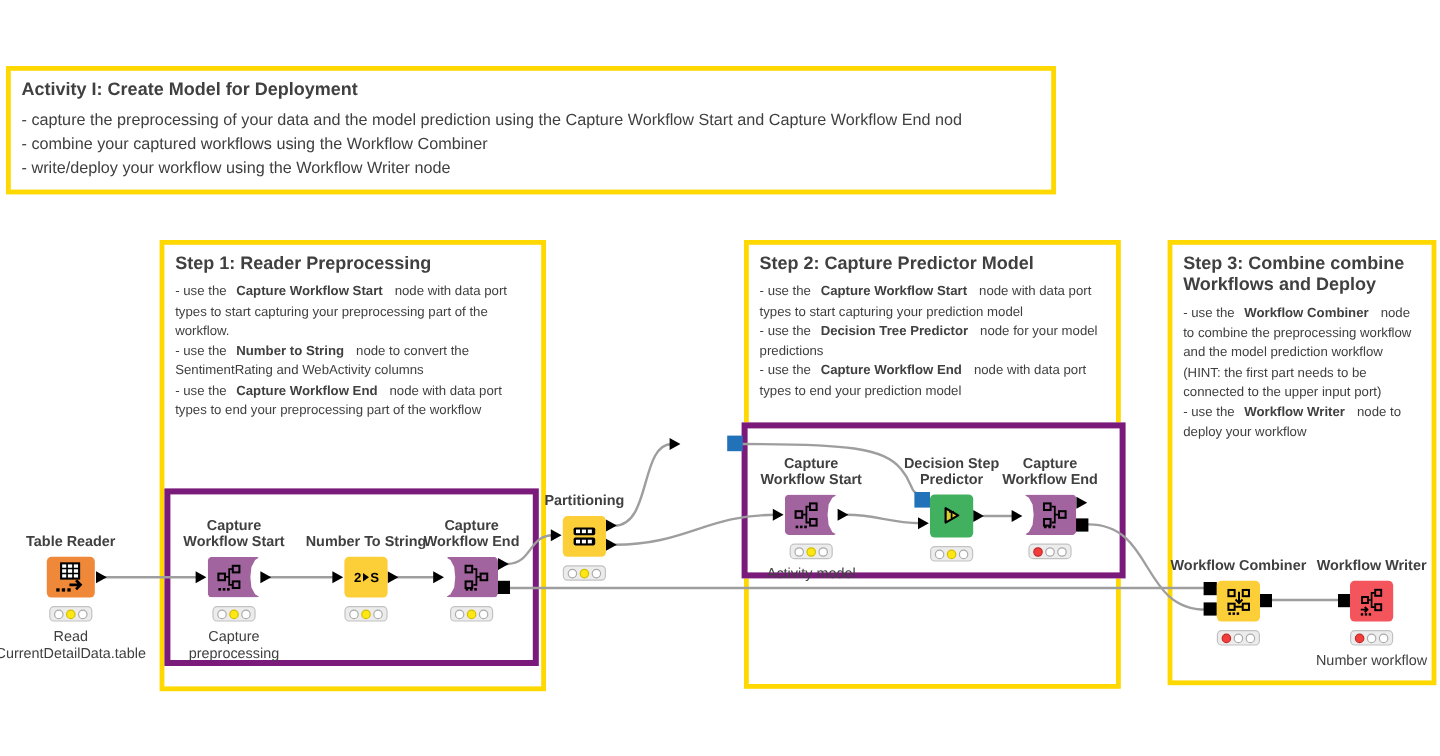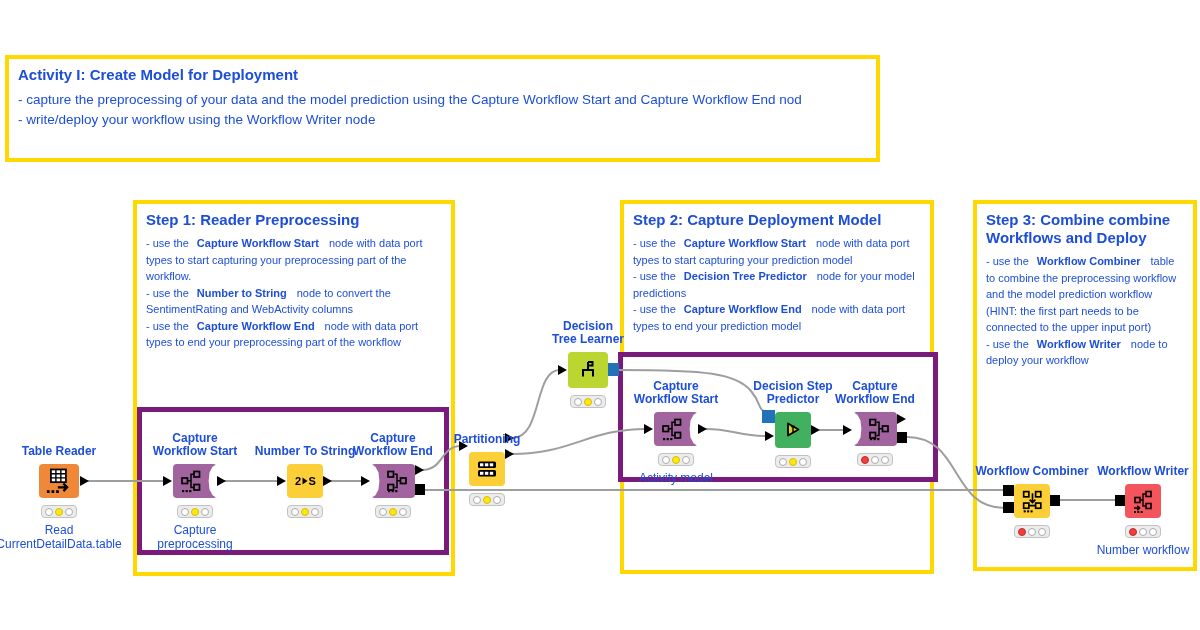--- a/index.html
+++ b/index.html
@@ -1,17 +1,17 @@
 <!DOCTYPE html>
 <html style="--annotation-border: #ffd800; --capture-border: #7a1a7a; --node-yellow: #fcce38; --node-orange: #f0883a; --node-purple: #a2649e; --node-green: #41b05f; --node-lime: #bcd631; --node-red: #f4545b; --wire: #9e9e9e; --port-blue: #2272b9; --status-yellow: #ffe714; --status-red: #f23d3d;"><head>
 <meta charset="utf-8">
 <style>
   html,body{margin:0;padding:0;background:#fff;}
   .canvas{position:relative;width:1200px;height:630px;background:#fff;overflow:hidden;
-          font-family:"Liberation Sans",sans-serif;color:#1d4ed8;}
+          font-family:"Liberation Sans",sans-serif;color:#404040;}
 
   
   .ybox{position:absolute;border:4px solid var(--annotation-border);background:#fff;box-sizing:border-box;}
   .pbox{position:absolute;border:5px solid var(--capture-border);background:#fff;box-sizing:border-box;}
   .ybox .title{font-weight:bold;font-size:15px;line-height:1.2;margin:0 0 6px 0;}
   .ybox .body{font-size:11px;line-height:16.5px;}
   .ybox .body .b{font-weight:bold;margin:0 10px 0 5px;}
   .pad{padding:7px 9px;}
   .clip1{white-space:nowrap;overflow:hidden;}
   .act-body{font-size:13.5px;line-height:20px;}
@@ -59,45 +59,46 @@
   .ncaption{margin-top:5px;font-size:12px;line-height:1.2;text-align:center;white-space:pre-line;}
 </style>
 </head>
 <body>
 
 <div class="canvas">
 
   <div class="ybox pad" style="left:5px;top:55px;width:875px;height:107px;">
     <div class="title">Activity I: Create Model for Deployment</div>
     <div class="act-body clip1">- capture the preprocessing of your data and the model prediction using the Capture Workflow Start and Capture Workflow End nod</div>
+    <div class="act-body">- combine your captured workflows using the Workflow Combiner</div>
     <div class="act-body">- write/deploy your workflow using the Workflow Writer node</div>
   </div>
 
   <div class="ybox pad" style="left:133px;top:200px;width:322px;height:376px;">
     <div class="title">Step 1: Reader Preprocessing</div>
     <div class="body">
         <div><span>- use the </span><span class="b">Capture Workflow Start</span><span>node with data port types to start capturing your preprocessing part of the workflow.</span></div>
         <div><span>- use the </span><span class="b">Number to String</span><span>node to convert the SentimentRating and WebActivity columns</span></div>
         <div><span>- use the </span><span class="b">Capture Workflow End</span><span>node with data port types to end your preprocessing part of the workflow</span></div>
       </div>
   </div>
 
   <div class="ybox pad" style="left:620px;top:200px;width:314px;height:374px;">
-    <div class="title">Step 2: Capture Deployment Model</div>
+    <div class="title">Step 2: Capture Predictor Model</div>
     <div class="body">
         <div><span>- use the </span><span class="b">Capture Workflow Start</span><span>node with data port types to start capturing your prediction model</span></div>
         <div><span>- use the </span><span class="b">Decision Tree Predictor</span><span>node for your model predictions</span></div>
         <div><span>- use the </span><span class="b">Capture Workflow End</span><span>node with data port types to end your prediction model</span></div>
       </div>
   </div>
 
   <div class="ybox pad" style="left:973px;top:200px;width:224px;height:371px;">
     <div class="title">Step 3: Combine combine Workflows and Deploy</div>
     <div class="body">
-        <div><span>- use the </span><span class="b">Workflow Combiner</span><span>table to combine the preprocessing workflow and the model prediction workflow (HINT: the first part needs to be connected to the upper input port)</span></div>
+        <div><span>- use the </span><span class="b">Workflow Combiner</span><span>node to combine the preprocessing workflow and the model prediction workflow (HINT: the first part needs to be connected to the upper input port)</span></div>
         <div><span>- use the </span><span class="b">Workflow Writer</span><span>node to deploy your workflow</span></div>
       </div>
   </div>
 
   <div class="pbox" style="left:137px;top:407px;width:312px;height:148px;"></div>
   <div class="pbox" style="left:618px;top:352px;width:320px;height:130px;"></div>
 
   <svg class="wires">
     <path d="M 86 481 H 165"></path>
     <path d="M 224 481 H 279"></path>
@@ -213,55 +214,41 @@
           <rect x="12.2" y="22" width="2.2" height="2.2" fill="#000"></rect>
       </svg>
     </div>
     <div class="traffic" data-status="yellow">
         <span class="dot"></span>
         <span class="dot"></span>
         <span class="dot"></span>
       </div>
   </div>
 
-  <div class="node" style="left:427px;top:416px;">
+  <div class="node" style="left:427px;top:394px;">
     <div class="nlabel">Partitioning</div>
     <div class="nb s-std c-yellow">
       <svg width="26" height="26" viewBox="0 0 26 26">
         <rect x="4" y="5.5" width="18" height="6.5" rx="1.5" fill="#000"></rect>
         <rect x="6" y="7.3" width="3.4" height="3" fill="#fff"></rect>
           <rect x="10.9" y="7.3" width="3.4" height="3" fill="#fff"></rect>
           <rect x="15.8" y="7.3" width="3.4" height="3" fill="#fff"></rect>
         <rect x="4" y="14" width="18" height="6.5" rx="1.5" fill="#000"></rect>
         <rect x="6" y="15.8" width="3.4" height="3" fill="#fff"></rect>
           <rect x="10.9" y="15.8" width="3.4" height="3" fill="#fff"></rect>
           <rect x="15.8" y="15.8" width="3.4" height="3" fill="#fff"></rect>
       </svg>
     </div>
     <div class="traffic" data-status="yellow">
         <span class="dot"></span>
         <span class="dot"></span>
         <span class="dot"></span>
       </div>
   </div>
 
-  <div class="node" style="left:528px;top:316px;">
-    <div class="nlabel">Decision
-Tree Learner</div>
-    <div class="nb s-dtl c-lime">
-      <svg width="26" height="26" viewBox="0 0 26 26">
-        <path d="M8 19.5 V13 H18 V19.5 M13 13 V5 M13 5 H17.5 V8.5 H13" stroke="#000" stroke-width="2" fill="none"></path>
-      </svg>
-    </div>
-    <div class="traffic" data-status="yellow">
-        <span class="dot"></span>
-        <span class="dot"></span>
-        <span class="dot"></span>
-      </div>
-  </div>
 
   <div class="node" style="left:616px;top:376px;">
     <div class="nlabel">Capture
 Workflow Start</div>
     <div class="nb s-cap c-purple cap-start">
       <svg width="26" height="26" viewBox="0 0 26 26">
         <rect x="3" y="10" width="5.5" height="5.5" fill="none" stroke="#000" stroke-width="1.7"></rect>
         <path d="M9 12.8 H12 M12 12.8 V6.2 H14.5 M12 12.8 V19.4 H14.5" stroke="#000" stroke-width="1.5" fill="none"></path>
         <rect x="15" y="3.5" width="5.5" height="5.5" fill="none" stroke="#000" stroke-width="1.7"></rect>
         <rect x="15" y="16.5" width="5.5" height="5.5" fill="none" stroke="#000" stroke-width="1.7"></rect>

